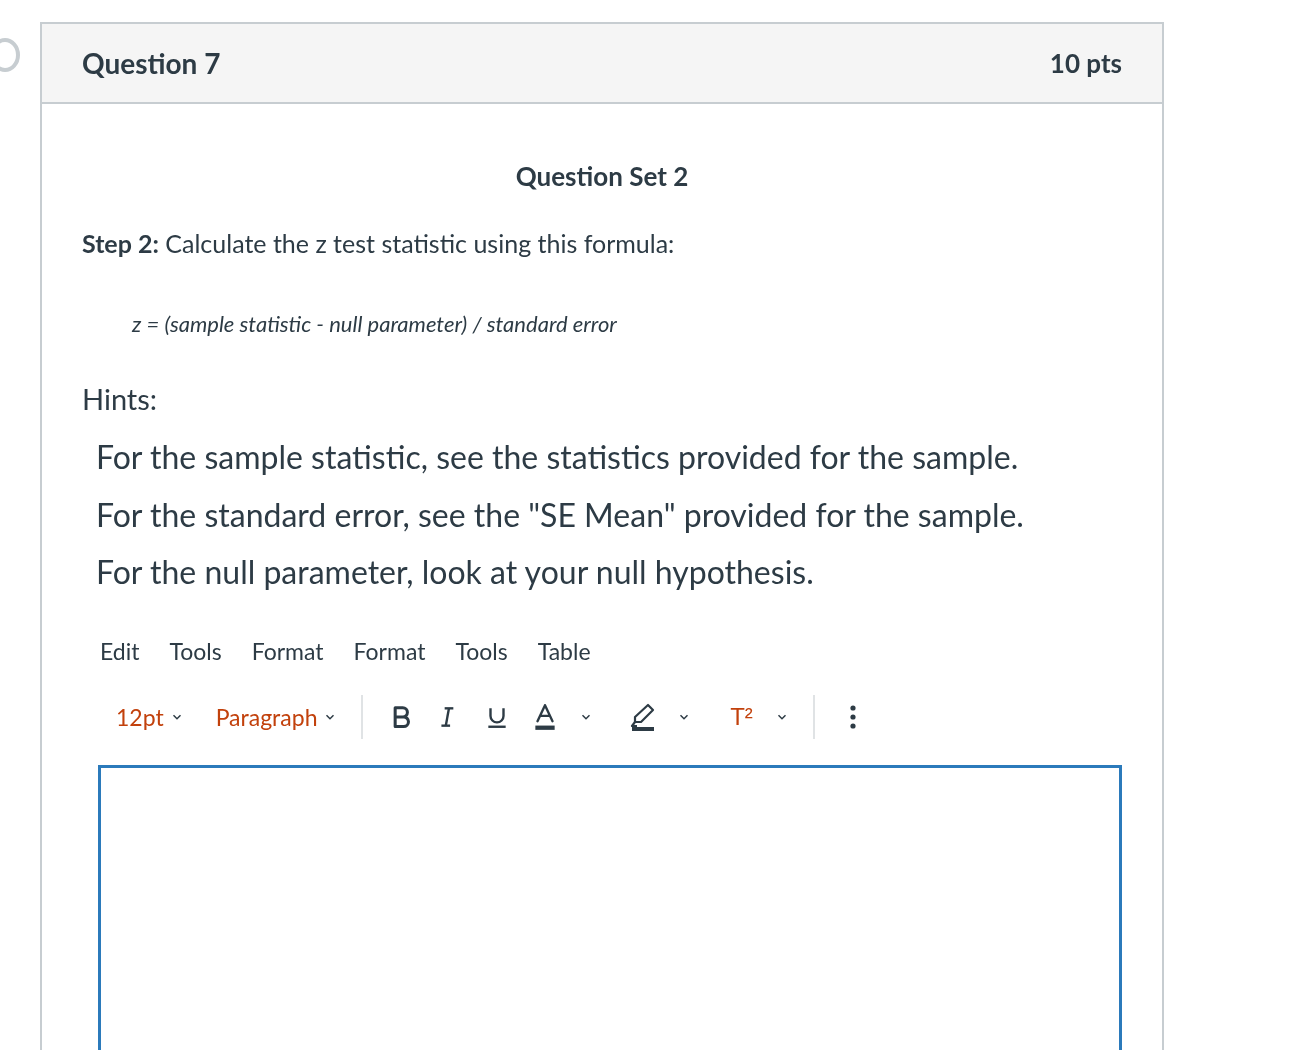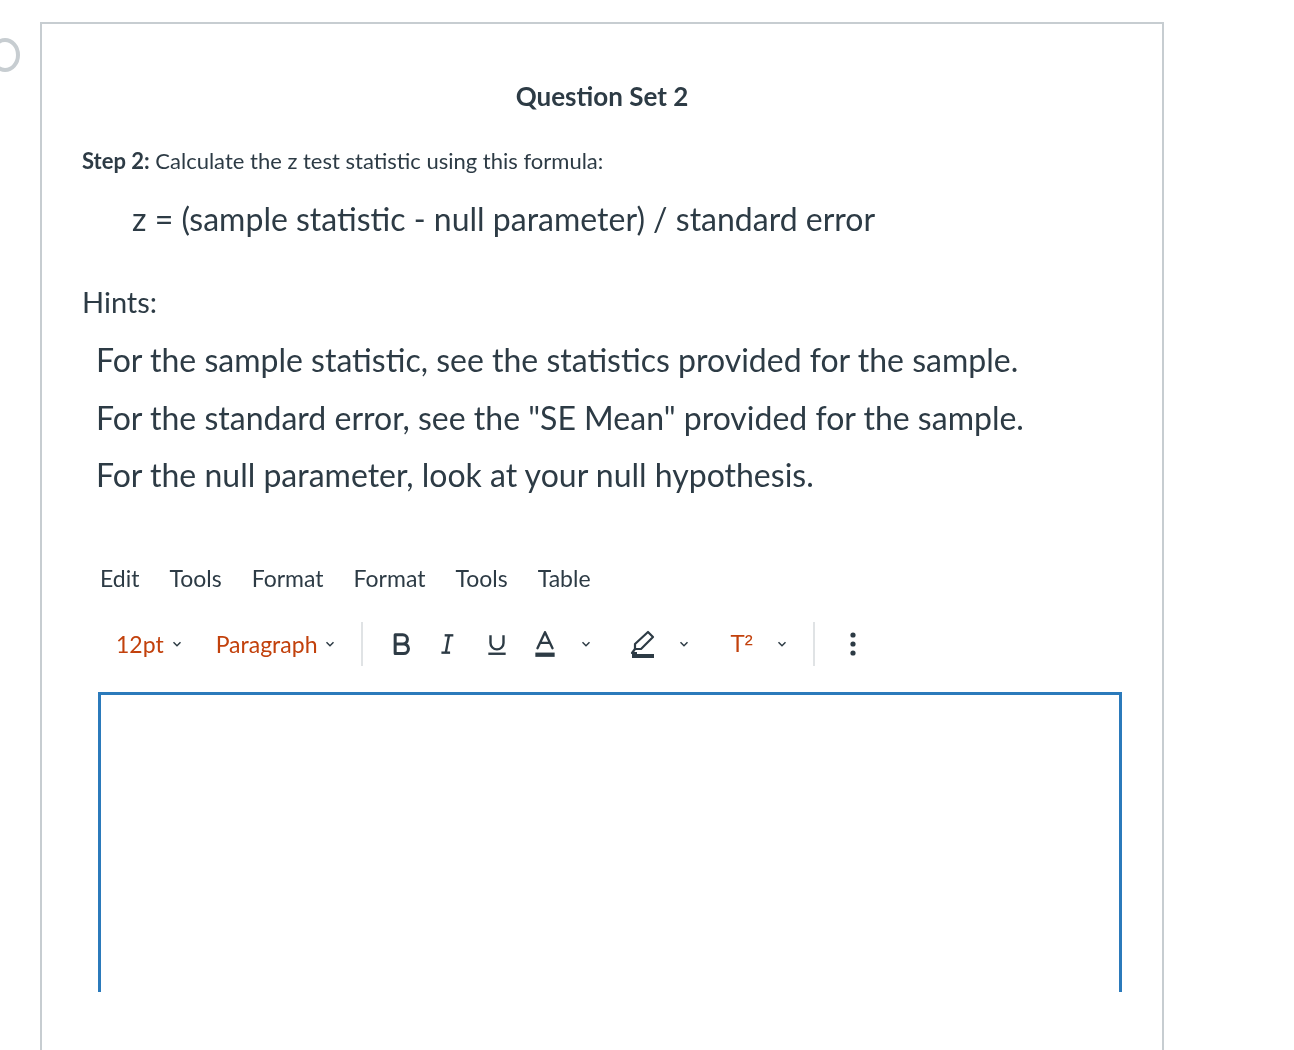--- a/index.html
+++ b/index.html
@@ -68,44 +68,45 @@
     line-height: 1.55;
     color: #2d3b45;
   }
   .subhead {
     font-weight: 700;
     font-size: 26px;
     margin-bottom: 28px;
     text-align: center;
   }
   .step-line {
-    font-size: 22px;
-    margin-bottom: 16px;
+    font-size: 25px;
+    margin-bottom: 44px;
   }
   .step-line b { font-weight: 700; }
   .formula-line {
     padding-left: 50px;
     margin-bottom: 36px;
-    font-size: 32px;
+    font-size: 22px;
+    font-style: italic;
   }
   .hints-label {
     font-size: 29px;
     margin-bottom: 6px;
   }
   .hints-list {
     padding-left: 14px;
   }
   .hints-list div {
     font-size: 32px;
     line-height: 1.8;
   }
 
   
   .editor {
-    margin: 56px 40px 0 40px;
+    margin: 32px 40px 0 40px;
   }
   .menu-bar {
     display: flex;
     gap: 30px;
     font-size: 23px;
     color: #2d3b45;
     padding: 4px 18px 22px 18px;
   }
   .menu-item { cursor: pointer; }
 
@@ -161,20 +162,24 @@
 </style>
 </head>
 <body>
 
 <div class="page">
 
   <div class="edge-marker"></div>
 
   <div class="question-card">
 
+    <div class="q-header">
+      <div class="q-title">Question 7</div>
+      <div class="q-points">10 pts</div>
+    </div>
 
     <div class="q-body">
       <div class="subhead">Question Set 2</div>
       <div class="step-line">
         <b>Step 2:</b><span> Calculate the z test statistic using this formula:</span>
       </div>
       <div class="formula-line">z = (sample statistic - null parameter) / standard error</div>
       <div class="hints-label">Hints:</div>
       <div class="hints-list">
         <div>For the sample statistic, see the statistics provided for the sample.</div>

